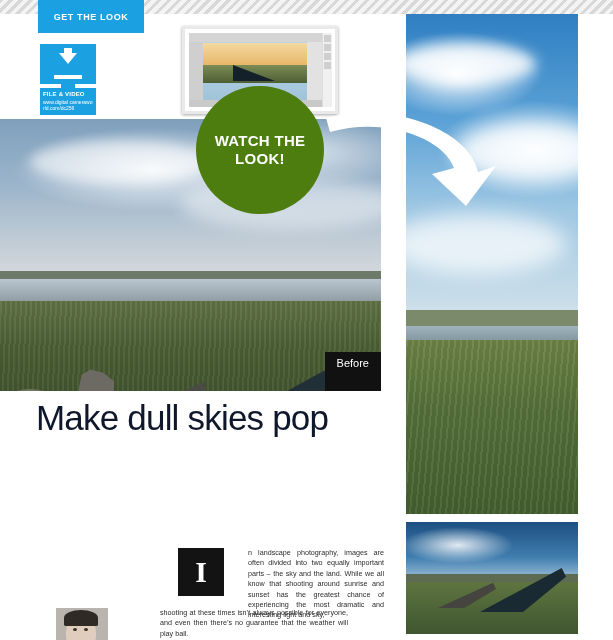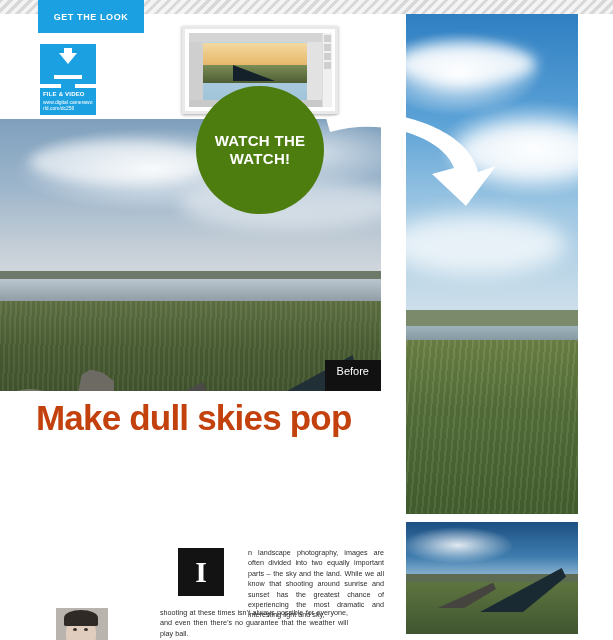--- a/index.html
+++ b/index.html
@@ -318,21 +318,21 @@
     background: #6e7561;
     border-radius: 50% 50% 30% 30%;
   }
   .before-badge {
     position: absolute;
     bottom: 0;
     right: 0;
     background: #111111;
     color: #ffffff;
     font-size: 11px;
-    padding: 5px 12px 14px 12px;
+    padding: 5px 12px 22px 12px;
     z-index: 6;
   }
 
   
   .after-photo {
     position: absolute;
     top: 14px;
     left: 406px;
     width: 172px;
     height: 500px;
@@ -431,22 +431,22 @@
     clip-path: polygon(0% 100%, 95% 10%, 100% 32%, 45% 100%);
   }
 
   
   .headline {
     position: absolute;
     top: 398px;
     left: 36px;
     width: 370px;
     font-size: 35px;
-    font-weight: bold;
-    color: #c2410c;
+    font-weight: normal;
+    color: #0f172a;
     letter-spacing: -0.8px;
     line-height: 40px;
   }
   .standfirst {
     position: absolute;
     top: 452px;
     left: 36px;
     width: 362px;
     font-size: 15.5px;
     line-height: 23px;
@@ -605,21 +605,21 @@
     <div class="video-sidebar">
       <div class="sb-box"></div>
       <div class="sb-box"></div>
       <div class="sb-box"></div>
       <div class="sb-box"></div>
     </div>
   </div>
 
   <div class="watch-circle">
     <span>WATCH THE</span>
-    <span>WATCH!</span>
+    <span>LOOK!</span>
   </div>
 
   <svg class="arrow-svg" viewBox="0 0 180 100">
     <path d="M6,8 C70,-10 150,20 158,62 L176,56 L146,96 L112,64 L134,58 C124,28 64,6 10,22 Z" fill="#ffffff"></path>
   </svg>
 
   <div class="headline">Make dull skies pop</div>
 
   <div class="dropcap-box">I</div>
   <div class="body-col">n landscape photography, images are often divided into two equally important parts – the sky and the land. While we all know that shooting around sunrise and sunset has the greatest chance of experiencing the most dramatic and interesting light and sky,</div>

